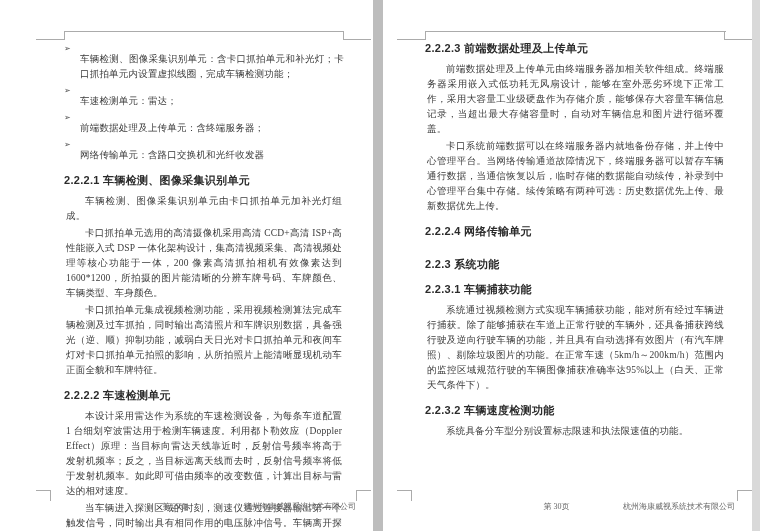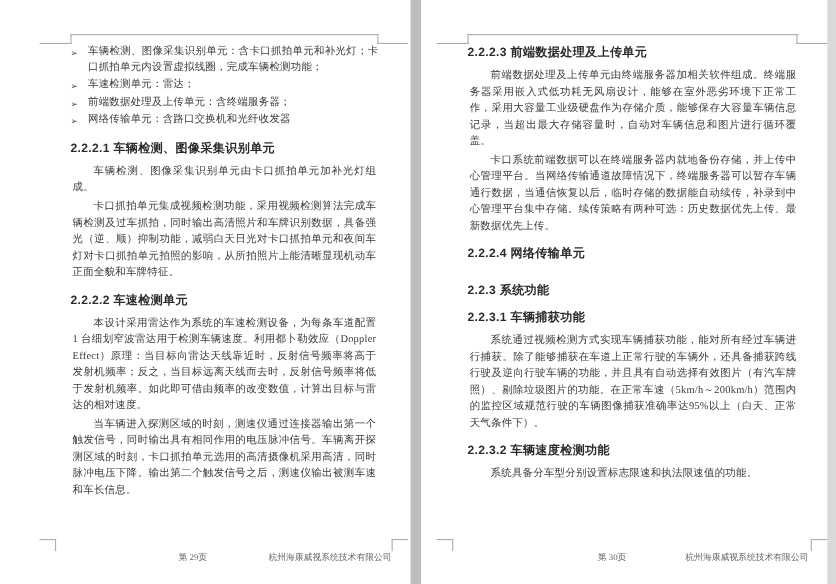--- a/index.html
+++ b/index.html
@@ -15,21 +15,21 @@
   .page-right { width:369px; padding:40px 26px 0 42px; }
   .gap { width:10px; height:531px; background:#bdbdbd; }
   .edge-strip { width:8px; height:531px; background:#d9d9d9; }
 
   p.para {
     margin:2px; font-size:9.5px; line-height:15px;
     text-align:justify; text-indent:2em; letter-spacing:0.2px;
   }
   .bullet { display:flex; font-size:9.5px; line-height:15px; }
   .bmark { flex:none; width:16px; font-size:8px; color:#4a4a4a; padding-top:1px; }
-  .btext { flex:1; text-align:justify; letter-spacing:0.2px; }
+  .btext { flex:1; text-align:justify; letter-spacing:0.2px;margin-top:12px; }
 
   h3.hd {
     margin:9px 0 6px 0; font-size:11px; line-height:16px;
     font-family:"Liberation Sans","DejaVu Sans",sans-serif;
     font-weight:bold; color:#2b2b2b; letter-spacing:0.3px;
   }
   h3.hd-l2 { margin-top:17px; }
 
   .footer {
     position:absolute; left:0; right:0; bottom:19px; height:11px;
@@ -80,20 +80,21 @@
       <span class="bmark">➢</span>
       <span class="btext">前端数据处理及上传单元：含终端服务器；</span>
     </div>
     <div class="bullet">
       <span class="bmark">➢</span>
       <span class="btext">网络传输单元：含路口交换机和光纤收发器</span>
     </div>
 
     <h3 class="hd">2.2.2.1 车辆检测、图像采集识别单元</h3>
     <p class="para">车辆检测、图像采集识别单元由卡口抓拍单元加补光灯组成。</p>
+    <p class="para">卡口抓拍单元选用的高清摄像机采用高清 CCD+高清 ISP+高性能嵌入式 DSP 一体化架构设计，集高清视频采集、高清视频处理等核心功能于一体，200 像素高清抓拍相机有效像素达到 1600*1200，所拍摄的图片能清晰的分辨车牌号码、车牌颜色、车辆类型、车身颜色。</p>
     <p class="para">卡口抓拍单元集成视频检测功能，采用视频检测算法完成车辆检测及过车抓拍，同时输出高清照片和车牌识别数据，具备强光（逆、顺）抑制功能，减弱白天日光对卡口抓拍单元和夜间车灯对卡口抓拍单元拍照的影响，从所拍照片上能清晰显现机动车正面全貌和车牌特征。</p>
 
     <h3 class="hd">2.2.2.2 车速检测单元</h3>
     <p class="para">本设计采用雷达作为系统的车速检测设备，为每条车道配置 1 台细划窄波雷达用于检测车辆速度。利用都卜勒效应（Doppler Effect）原理：当目标向雷达天线靠近时，反射信号频率将高于发射机频率；反之，当目标远离天线而去时，反射信号频率将低于发射机频率。如此即可借由频率的改变数值，计算出目标与雷达的相对速度。</p>
     <p class="para">当车辆进入探测区域的时刻，测速仪通过连接器输出第一个触发信号，同时输出具有相同作用的电压脉冲信号。车辆离开探测区域的时刻，卡口抓拍单元选用的高清摄像机采用高清，同时脉冲电压下降。输出第二个触发信号之后，测速仪输出被测车速和车长信息。</p>
 
     <div class="footer">
       <span class="pnum">第 29页</span>
       <span class="company">杭州海康威视系统技术有限公司</span>
     </div>

